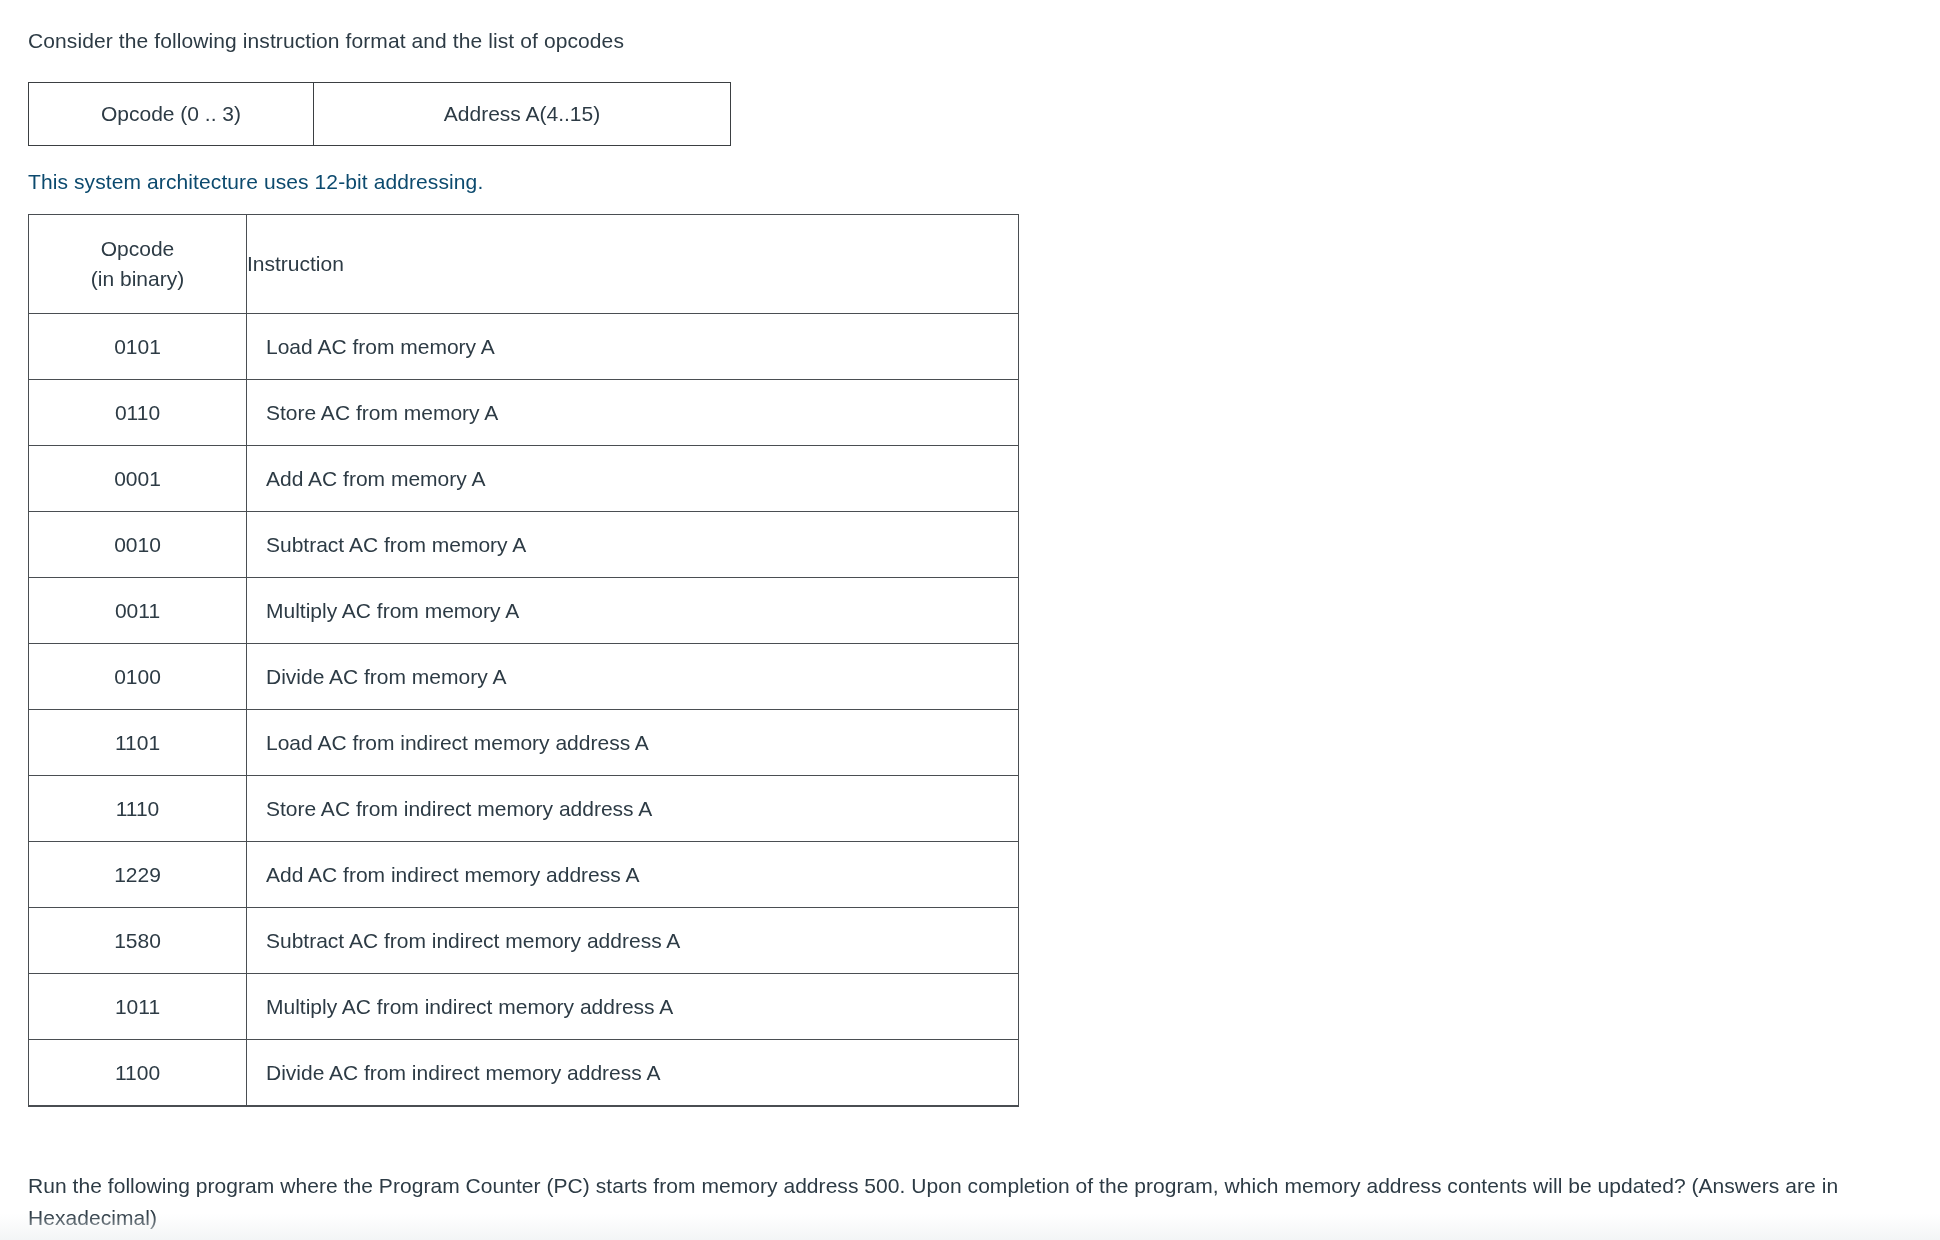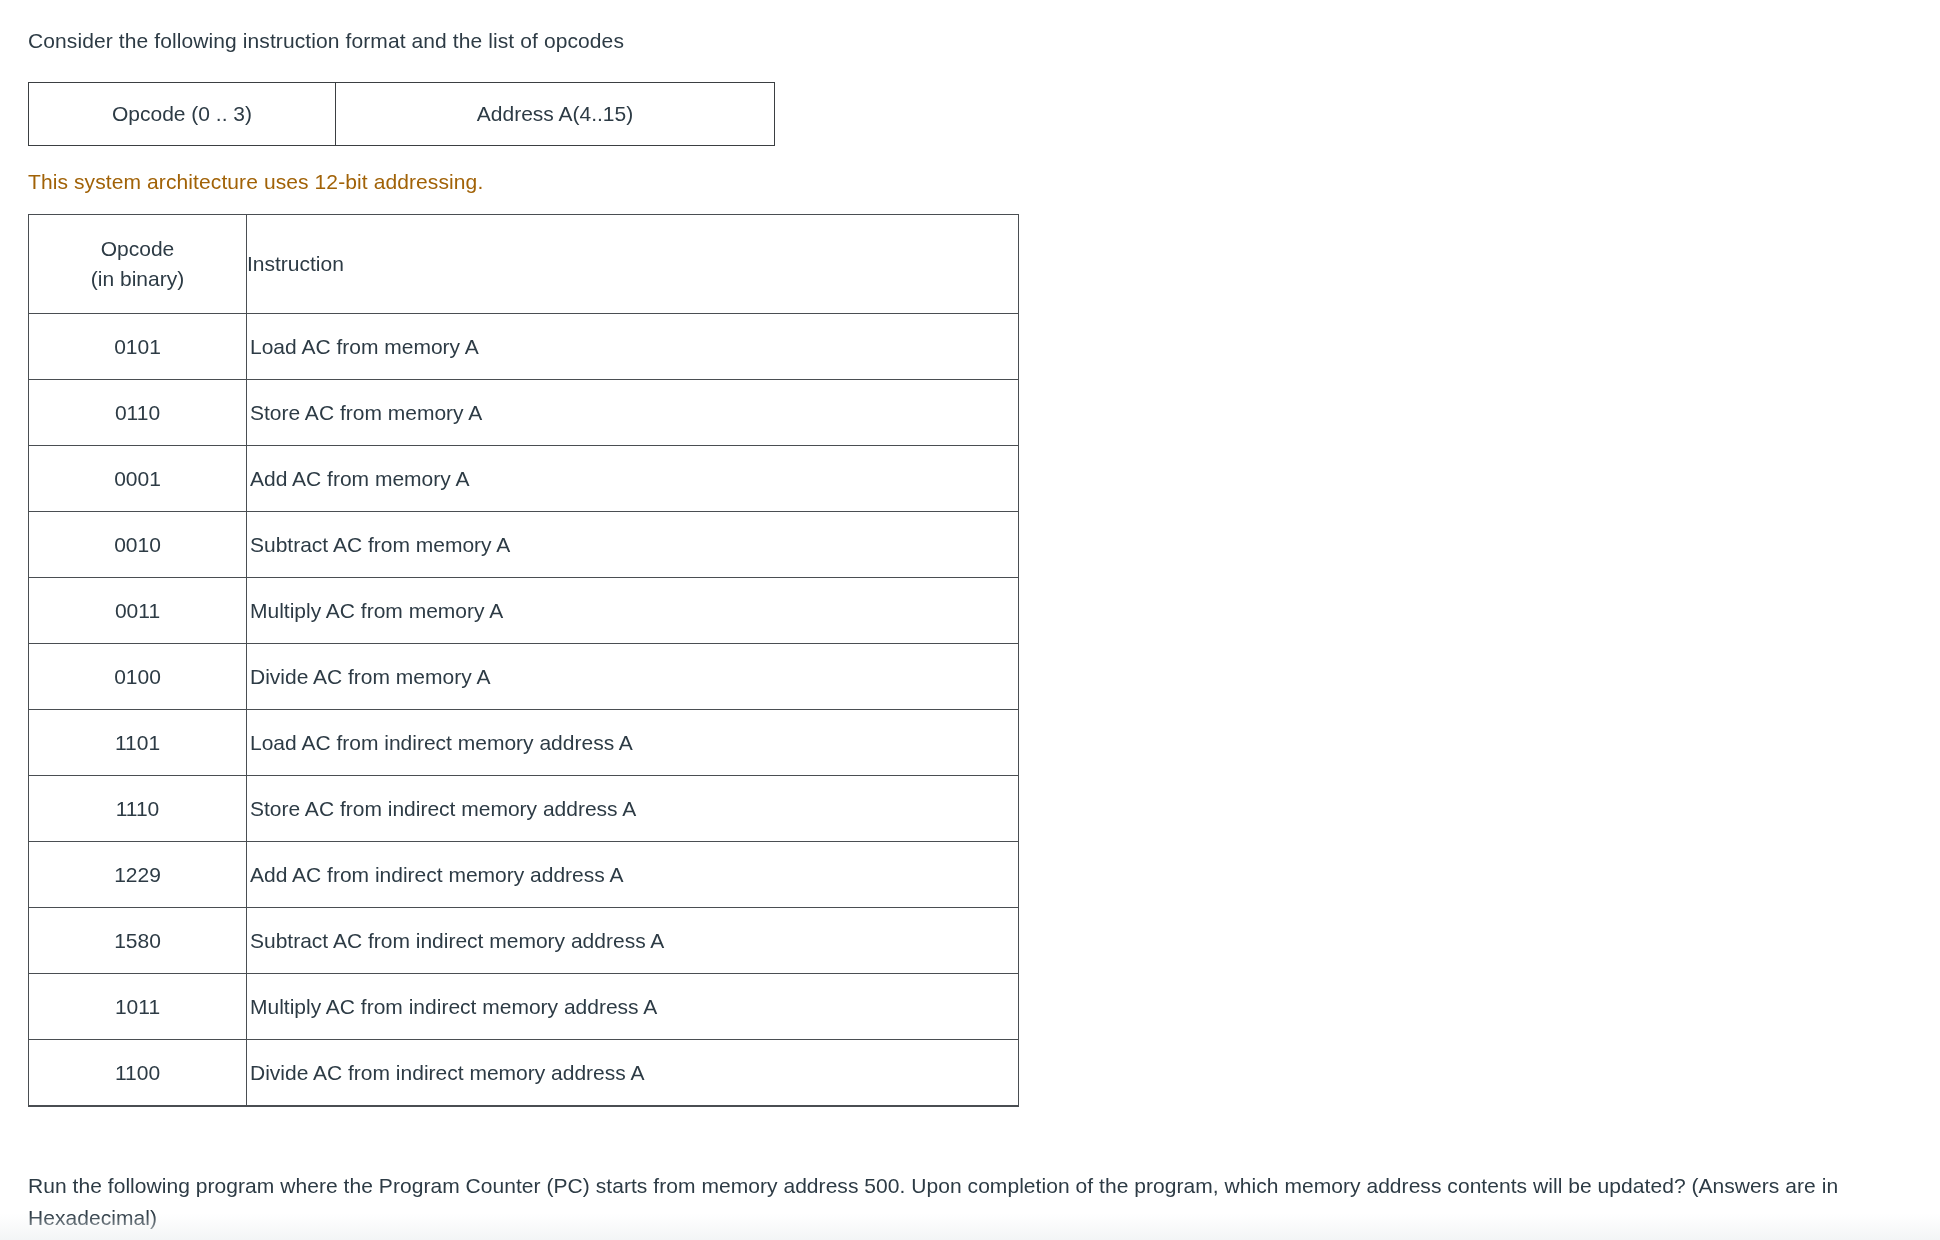--- a/index.html
+++ b/index.html
@@ -45,34 +45,34 @@
     border-collapse: collapse;
     table-layout: fixed;
   }
   .format-table td {
     border: 1.6px solid #3b3f42;
     height: 62px;
     text-align: center;
     vertical-align: middle;
     font-size: 21px;
     color: #2d3b45;
-    padding: 0 22px;
+    padding: 0 11px;
   }
   .format-table td.op-cell { width: 262px; }
   .format-table td.addr-cell { width: 394px; }
 
   
   .addressing-note {
     position: absolute;
     left: 28px;
     top: 168px;
     font-size: 21px;
     line-height: 28px;
     letter-spacing: 0.1px;
-    color: #a16207;
+    color: #0c4a6e;
     white-space: nowrap;
   }
 
   
   .opcode-table {
     position: absolute;
     left: 28px;
     top: 214px;
     width: 988px;
     border-collapse: collapse;
@@ -102,21 +102,21 @@
   .opcode-table thead th.col-instr {
     text-align: left;
   }
   .opcode-table thead .hdr-line { display: block; line-height: 30px; }
   .opcode-table tbody td {
     height: 65px;
     padding: 0;
   }
   .opcode-table tbody td.col-instr {
     text-align: left;
-    padding-left: 3px;
+    padding-left: 19px;
   }
   .opcode-table tbody tr:last-child td {
     border-bottom-width: 2.4px;
   }
 
   
   .closing-para {
     position: absolute;
     left: 28px;
     top: 1170px;

